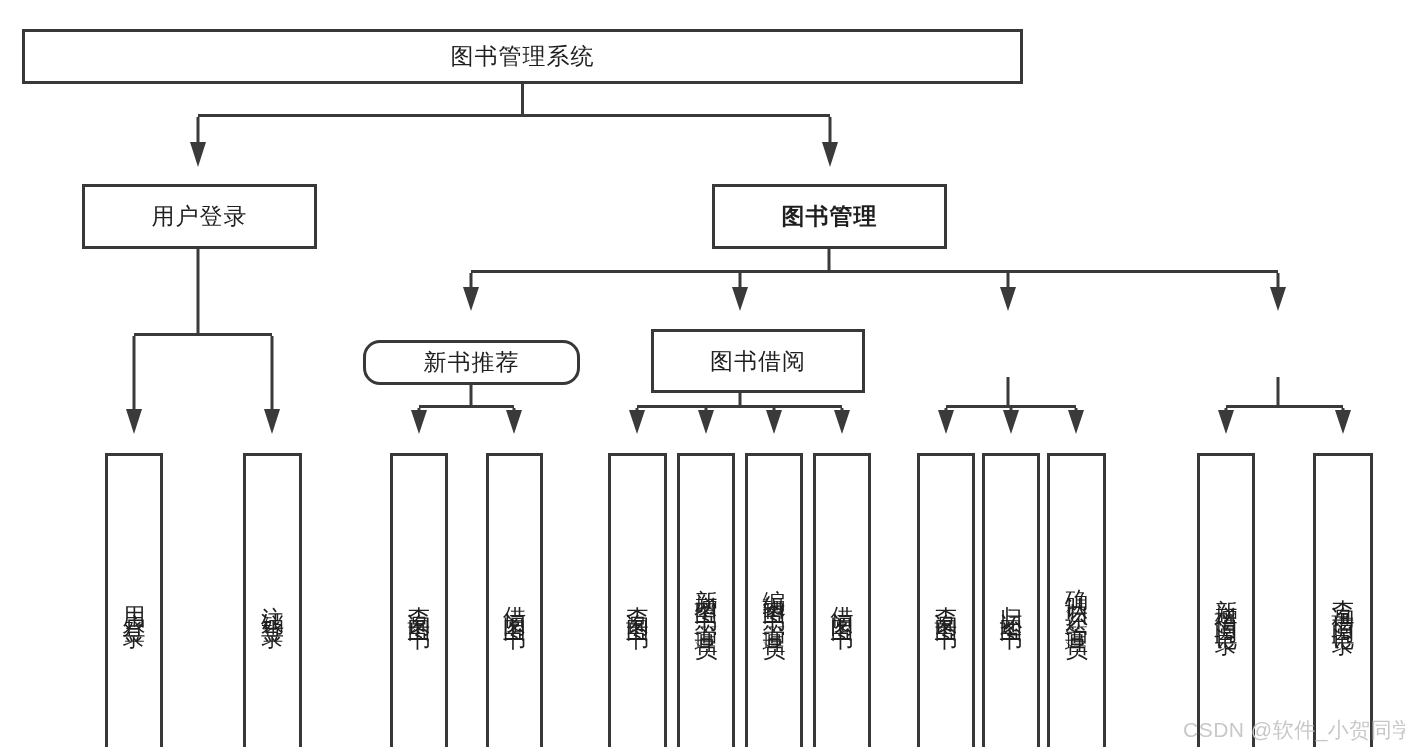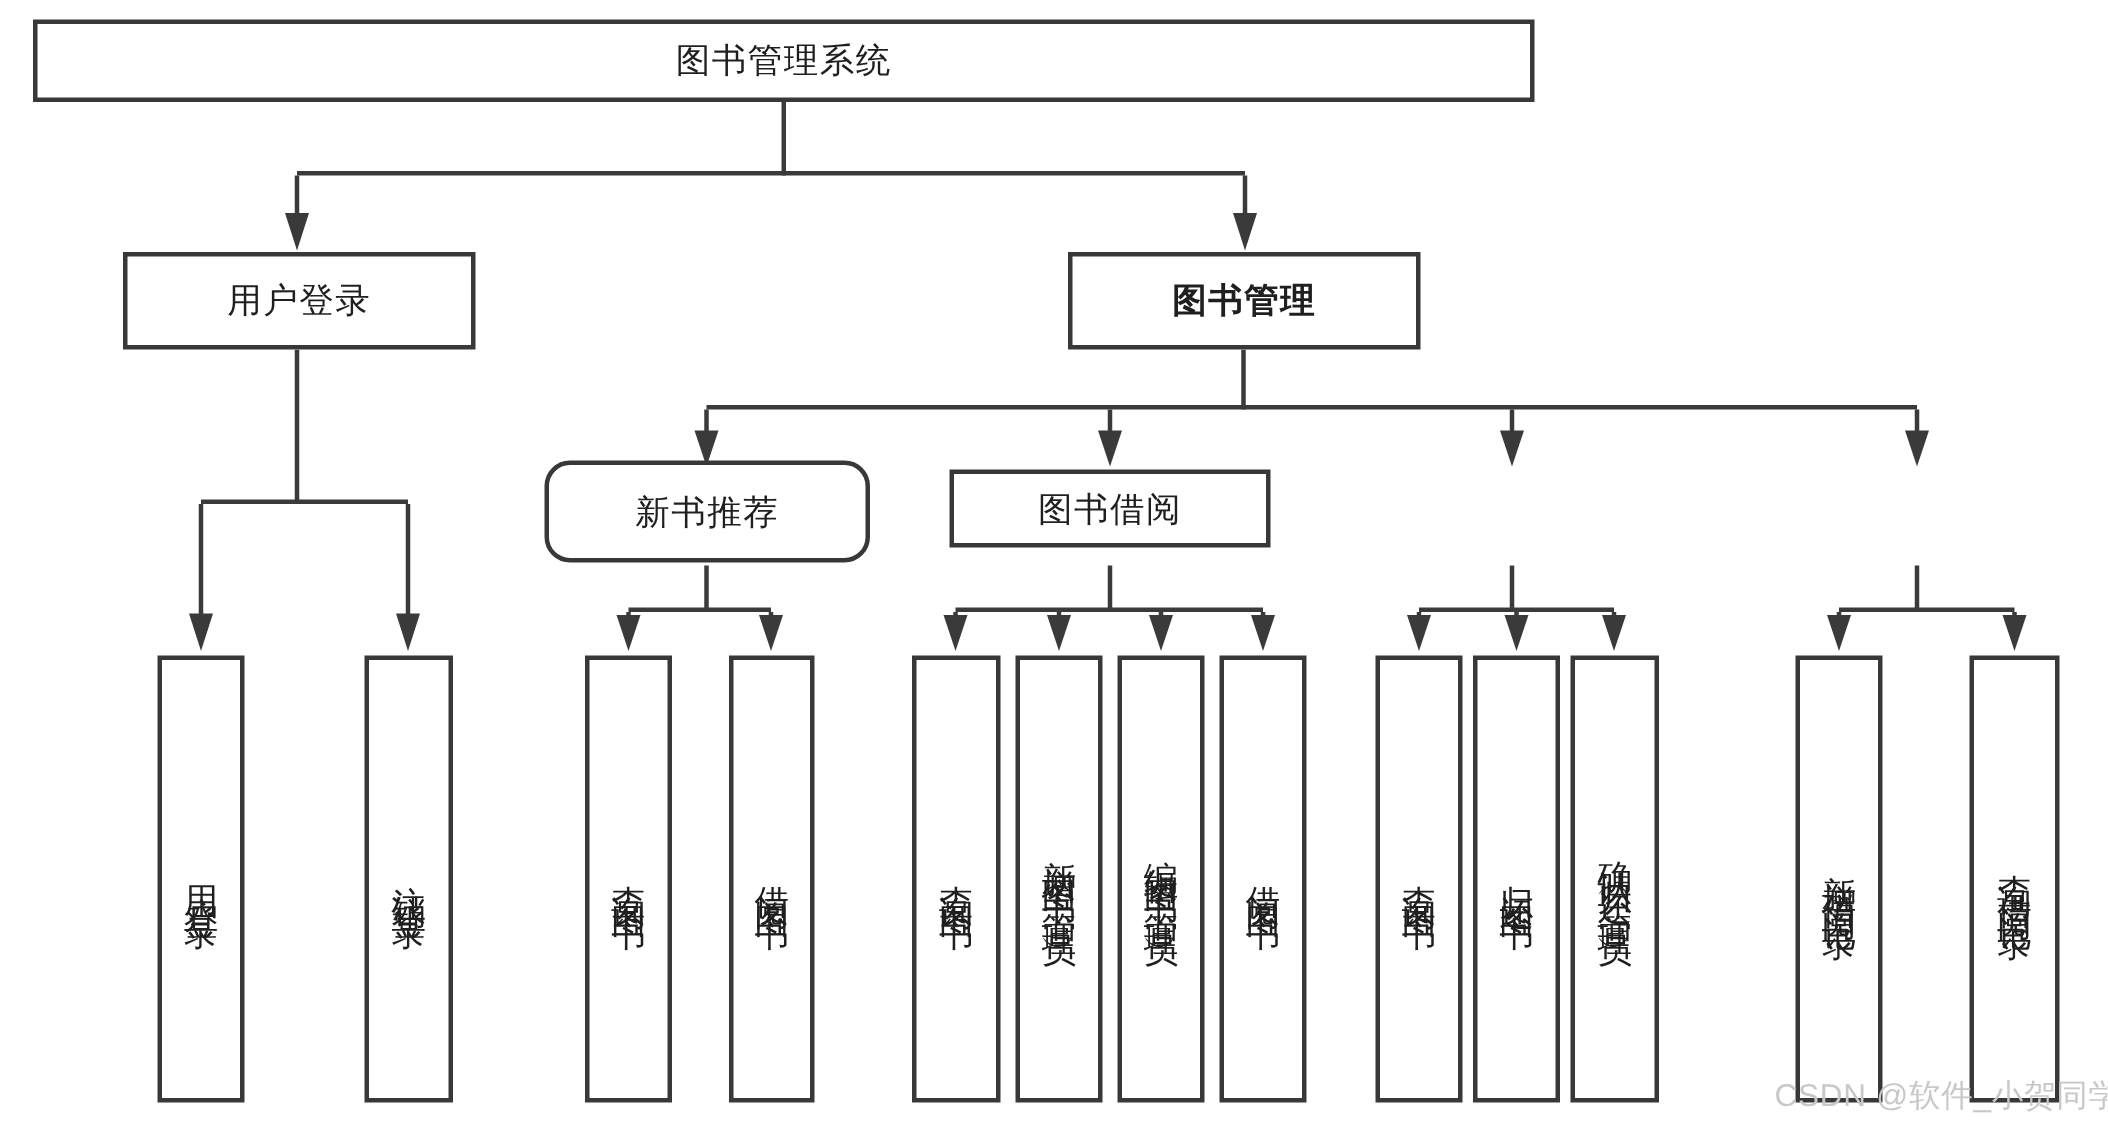--- a/index.html
+++ b/index.html
@@ -12,20 +12,21 @@
   }
   #connectors{position:absolute;left:0;top:0;z-index:0;}
   .box{
     position:absolute;
     box-sizing:border-box;
     border:3px solid #383838;
     background:#ffffff;
     display:flex;align-items:center;justify-content:center;
     color:#1f1f1f;
     z-index:1;
+    margin-top:16px;
   }
   .hlabel{font-size:23px;letter-spacing:1px;white-space:nowrap;}
   .vbox .vlabel{
     writing-mode:vertical-rl;
     text-orientation:mixed;
     font-size:23px;
     letter-spacing:7px;
     line-height:1;
     white-space:nowrap;
   }
@@ -120,24 +121,24 @@
     <span class="hlabel">图书管理系统</span>
   </div>
 
   <div class="box" style="left:82px;top:168px;width:235px;height:65px;">
     <span class="hlabel">用户登录</span>
   </div>
   <div class="box" style="left:712px;top:168px;width:235px;height:65px;font-weight:bold;">
     <span class="hlabel">图书管理</span>
   </div>
 
-  <div class="box" style="left:363px;top:307px;width:217px;height:68px;border-radius:17px;">
+  <div class="box" style="left:363px;top:324px;width:217px;height:45px;border-radius:17px;">
     <span class="hlabel">新书推荐</span>
   </div>
-  <div class="box" style="left:633px;top:313px;width:214px;height:52px;">
+  <div class="box" style="left:651px;top:313px;width:214px;height:64px;">
     <span class="hlabel">图书借阅</span>
   </div>
 
   <div class="box vbox" style="left:105px;top:437px;width:58px;height:298px;">
     <span class="vlabel">用户登录</span>
   </div>
   <div class="box vbox" style="left:243px;top:437px;width:59px;height:298px;">
     <span class="vlabel">注销登录</span>
   </div>
 

